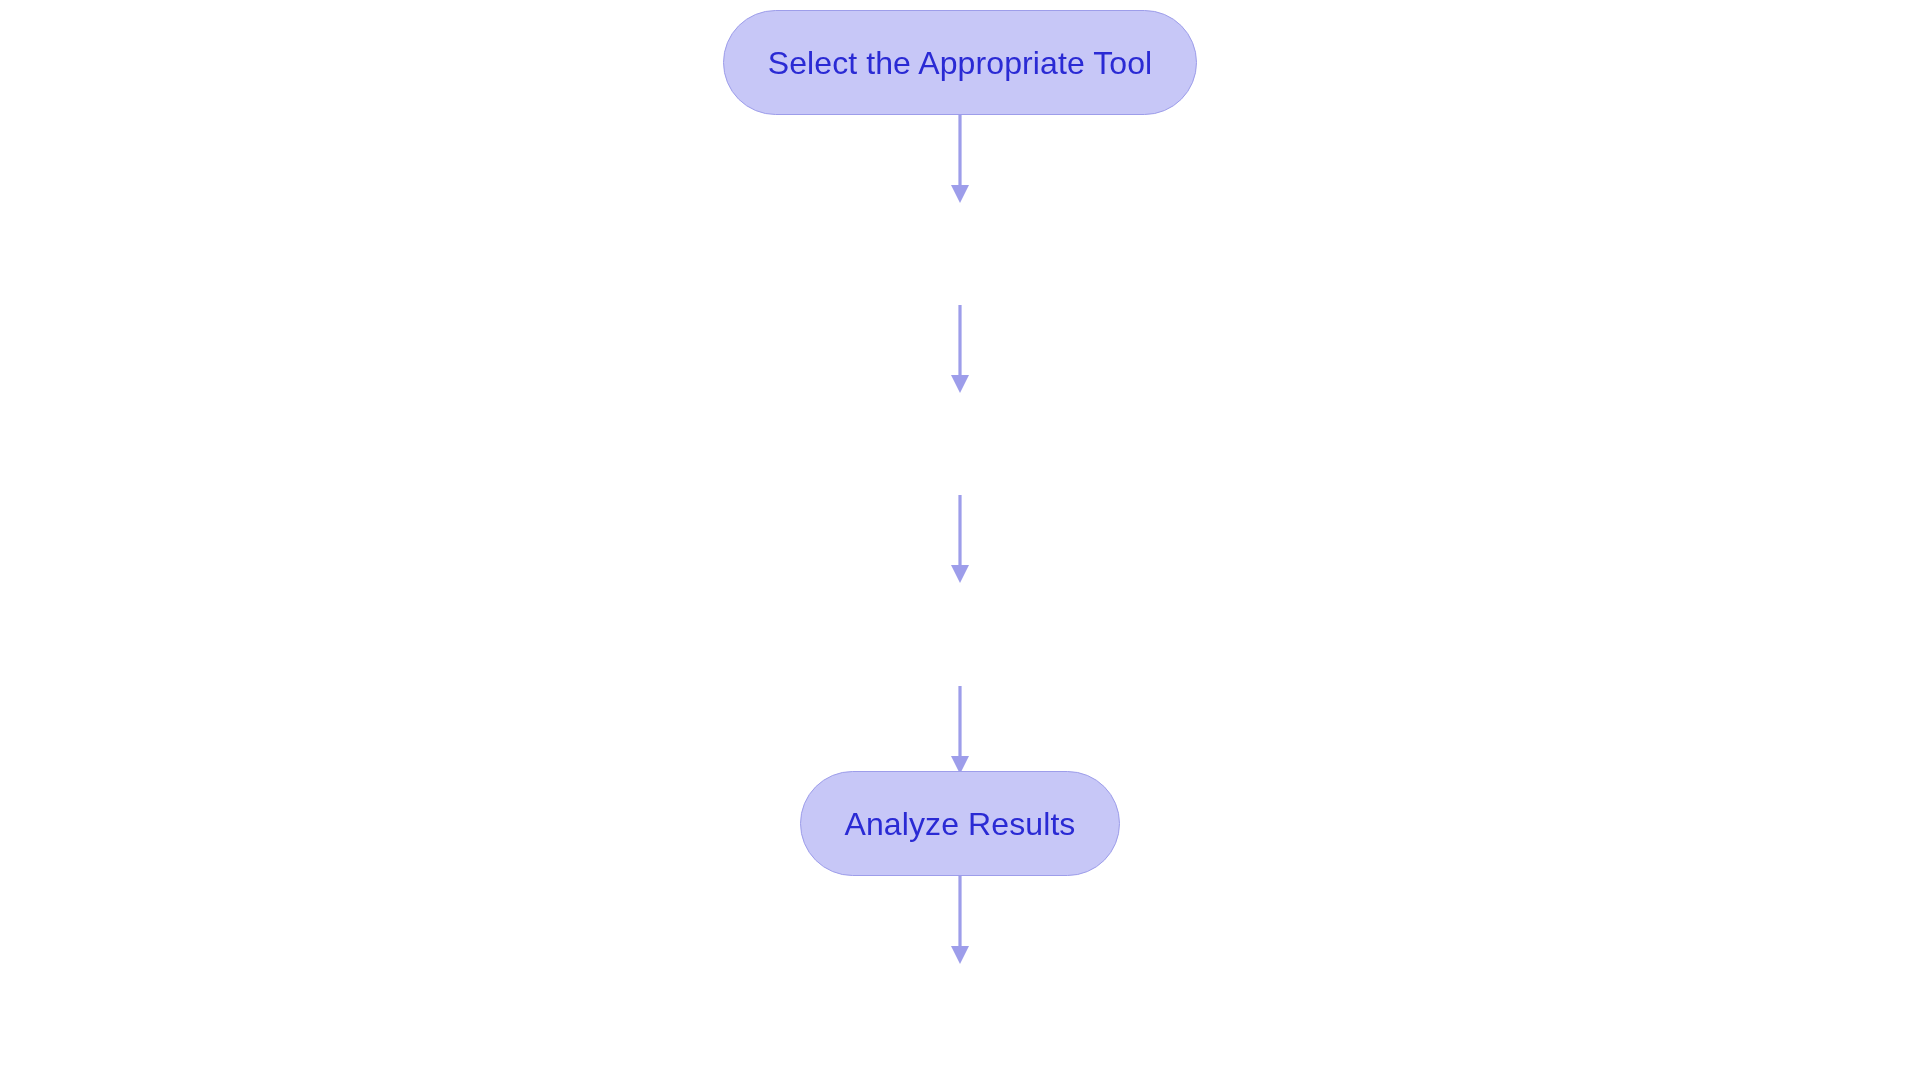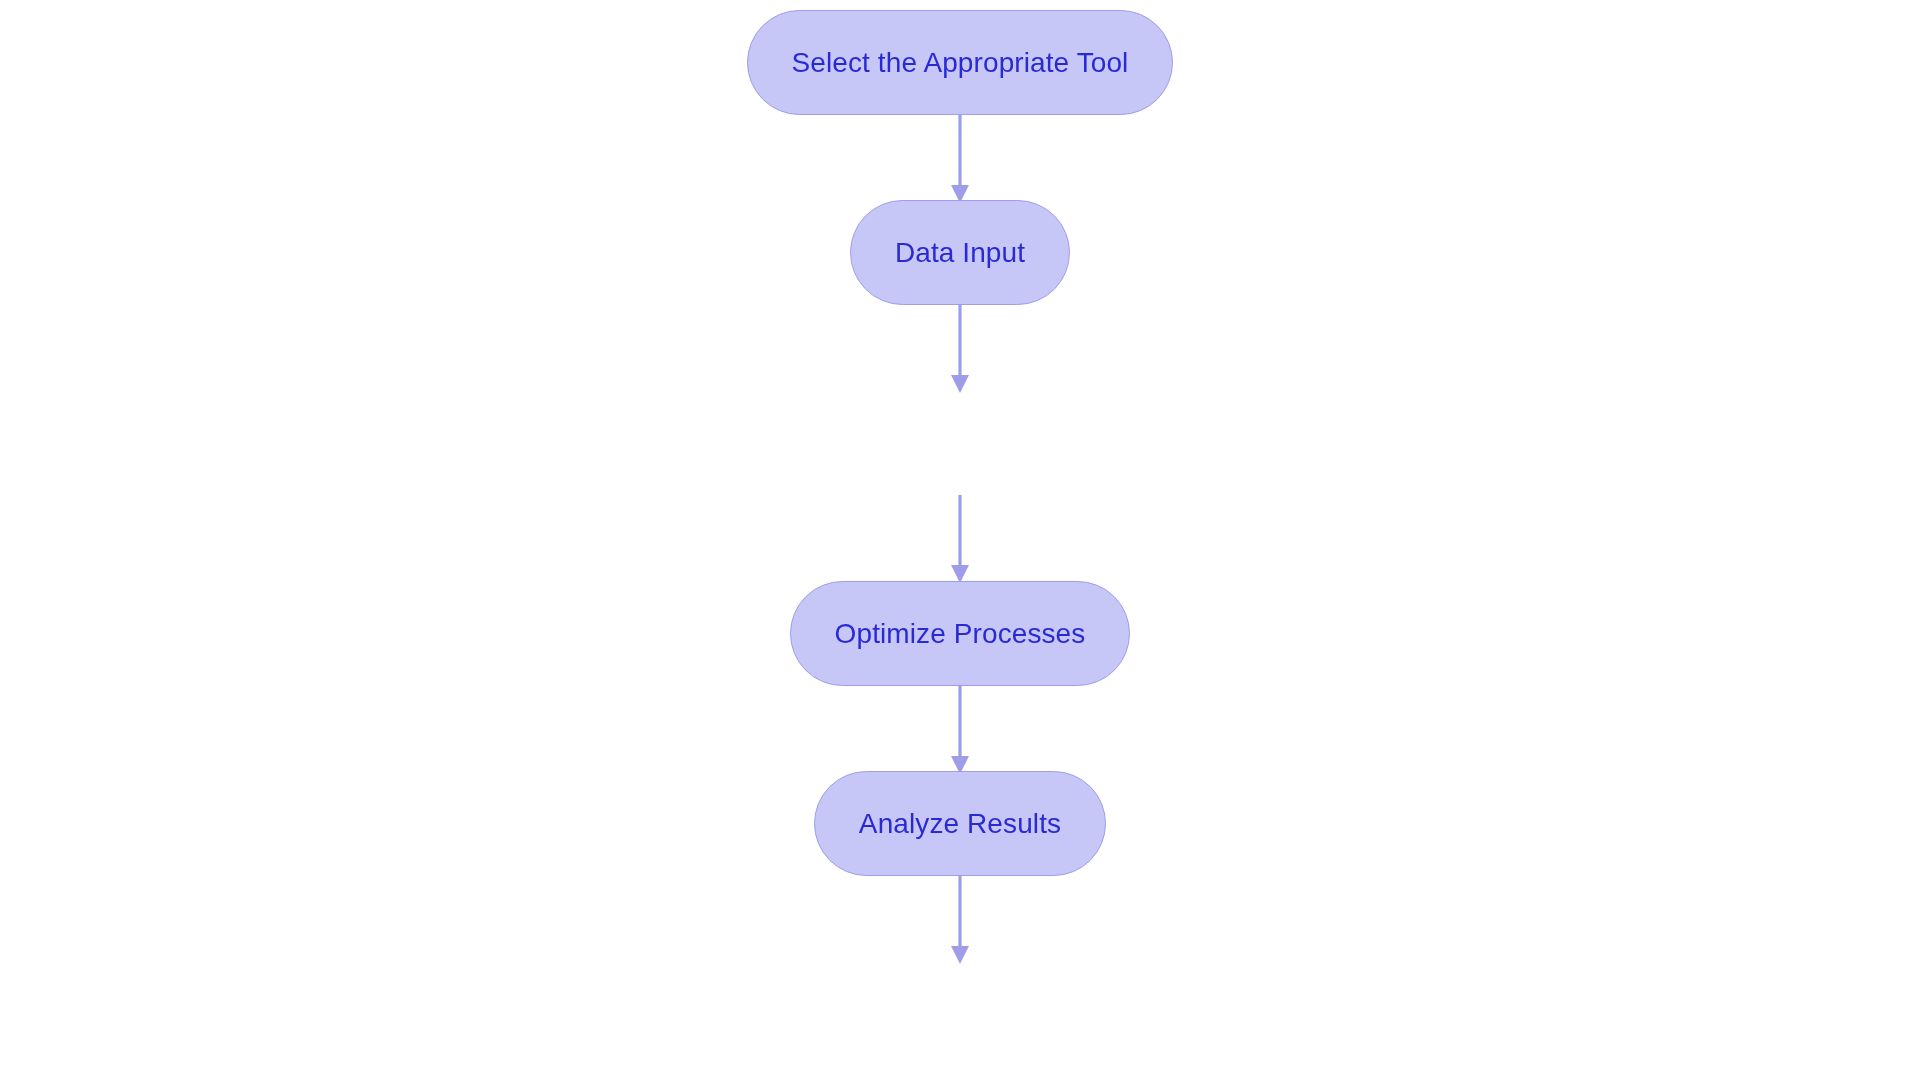--- a/index.html
+++ b/index.html
@@ -40,21 +40,21 @@
     border: 1.6px solid #9d9dea;
     display: flex;
     align-items: center;
     justify-content: center;
     padding: 0 44px;
     white-space: nowrap;
   }
 
   .node-label {
     font-family: "Liberation Sans", sans-serif;
-    font-size: 28px;
+    font-size: 32px;
     font-weight: 400;
     color: #2a2ad4;
     letter-spacing: 0.1px;
     line-height: 1;
   }
 
   .connector {
     position: absolute;
     left: 0;
     width: 1920px;
@@ -78,46 +78,36 @@
     </div>
   </div>
 
   <div class="connector" style="top:115px;">
     <svg width="24" height="88" viewBox="0 0 24 88">
       <line x1="12" y1="0" x2="12" y2="72" stroke="#9d9dea" stroke-width="3.2"></line>
       <polygon points="12,88 3,70 21,70" fill="#9d9dea"></polygon>
     </svg>
   </div>
 
-  <div class="node-row" style="top:200px;">
-    <div class="node">
-      <span class="node-label">Data Input</span>
-    </div>
-  </div>
 
   <div class="connector" style="top:305px;">
     <svg width="24" height="88" viewBox="0 0 24 88">
       <line x1="12" y1="0" x2="12" y2="72" stroke="#9d9dea" stroke-width="3.2"></line>
       <polygon points="12,88 3,70 21,70" fill="#9d9dea"></polygon>
     </svg>
   </div>
 
 
   <div class="connector" style="top:495px;">
     <svg width="24" height="88" viewBox="0 0 24 88">
       <line x1="12" y1="0" x2="12" y2="72" stroke="#9d9dea" stroke-width="3.2"></line>
       <polygon points="12,88 3,70 21,70" fill="#9d9dea"></polygon>
     </svg>
   </div>
 
-  <div class="node-row" style="top:581px;">
-    <div class="node">
-      <span class="node-label">Optimize Processes</span>
-    </div>
-  </div>
 
   <div class="connector" style="top:686px;">
     <svg width="24" height="88" viewBox="0 0 24 88">
       <line x1="12" y1="0" x2="12" y2="72" stroke="#9d9dea" stroke-width="3.2"></line>
       <polygon points="12,88 3,70 21,70" fill="#9d9dea"></polygon>
     </svg>
   </div>
 
   <div class="node-row" style="top:771px;">
     <div class="node">

